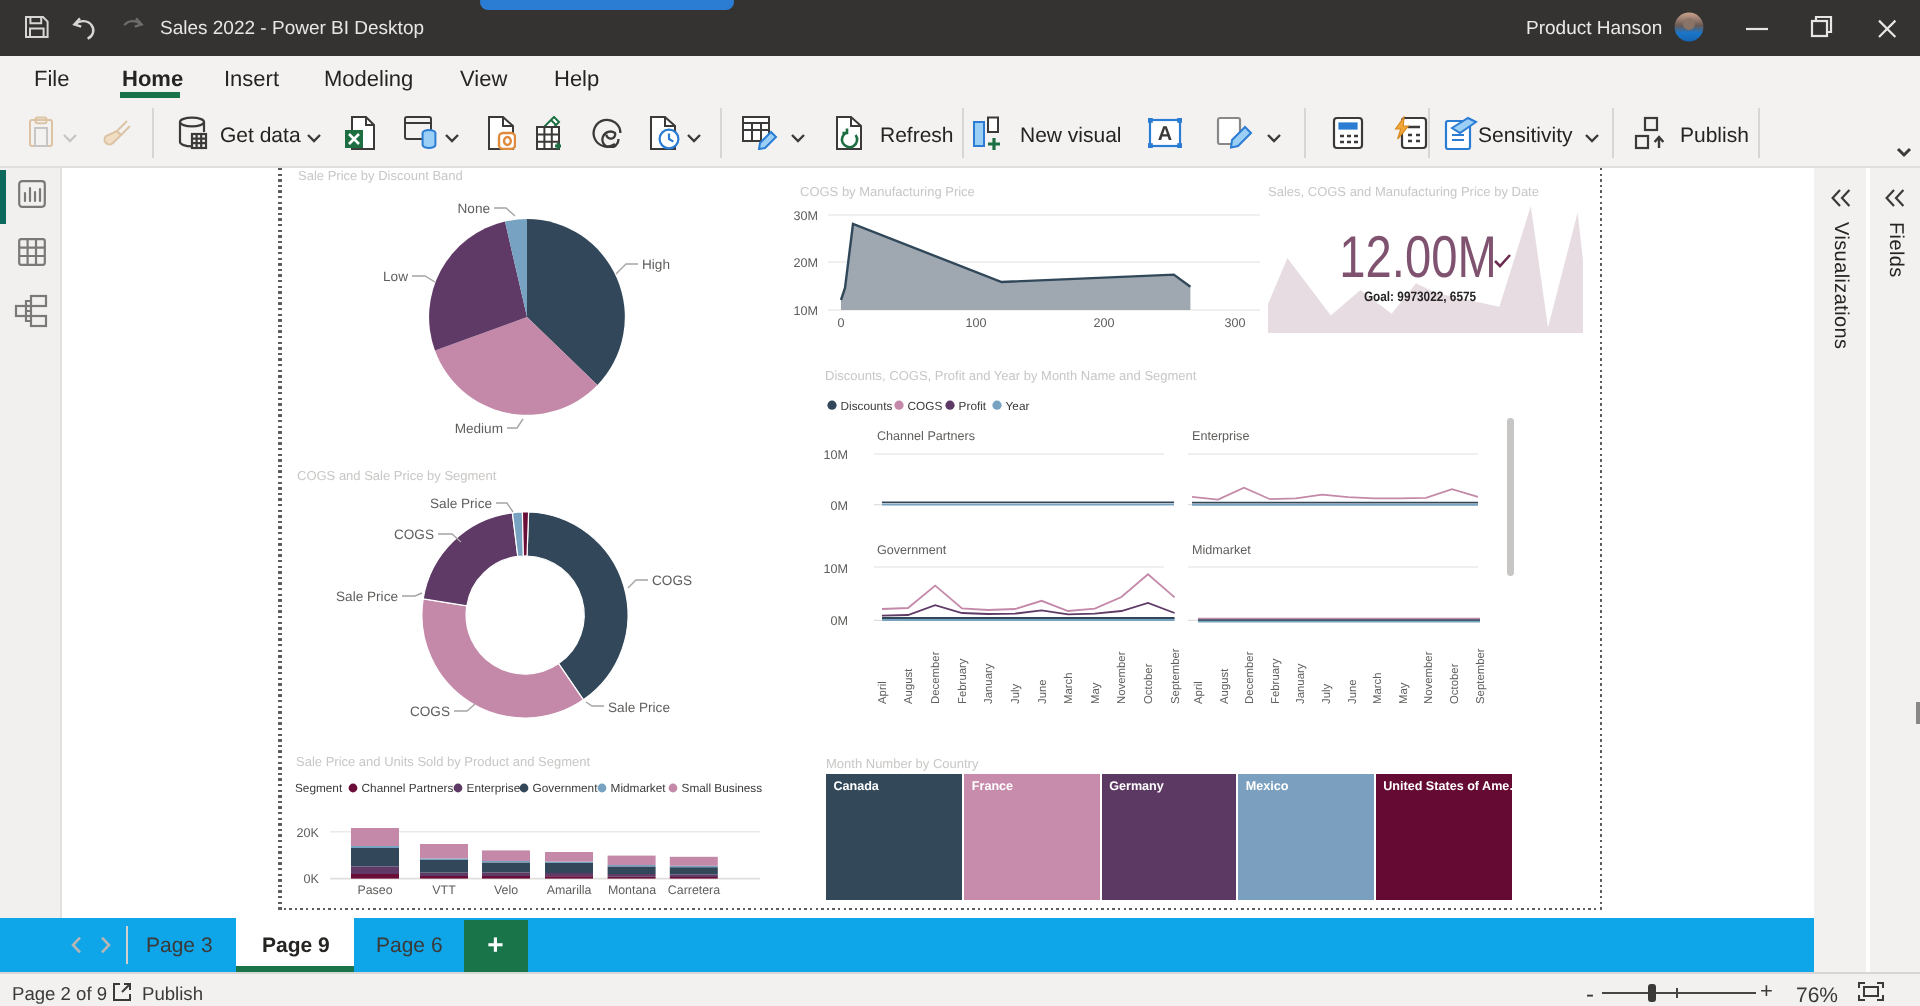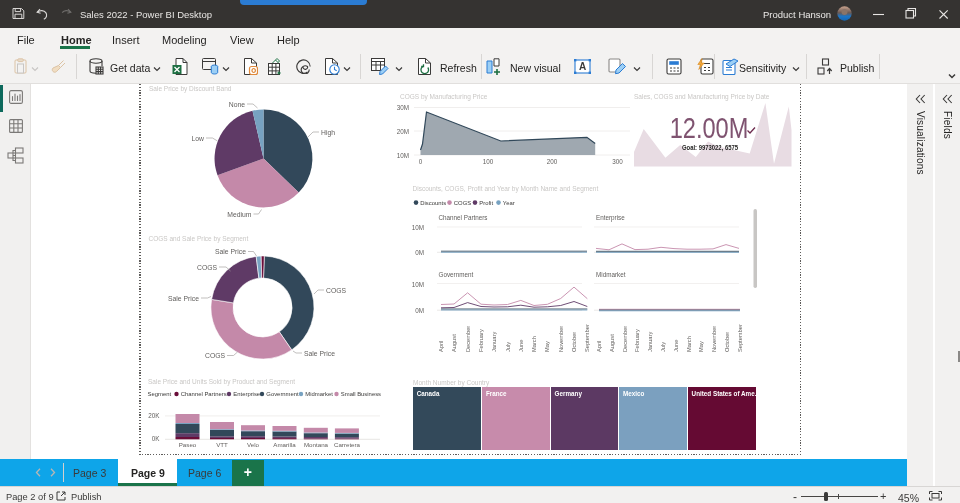--- a/index.html
+++ b/index.html
@@ -555,20 +555,20 @@
     <svg class="abs" style="left:56px;top:4px" width="10" height="10" viewBox="0 0 10 10" fill="none" stroke="#3b3a39" stroke-width="1">
       <path d="M4,1 H1 V9 H9 V6"></path>
         <path d="M6,1 H9 V4 M9,1 L5,5"></path>
     </svg>
     <span style="left:71px">Publish</span>
     <span style="left:793px;top:2.5px;font-size:12px">-</span>
     <div class="abs" style="left:801px;top:9px;width:77px;height:1.2px;background:#484644"></div>
     <div class="abs" style="left:838px;top:7px;width:1px;height:5px;background:#484644"></div>
     <div class="abs" style="left:824.3px;top:5px;width:3.5px;height:9px;background:#3b3a39;border-radius:1.5px"></div>
     <span style="left:880px;top:2.5px;font-size:11px">+</span>
-    <span style="left:898px;top:4.5px;font-size:10.5px">45%</span>
+    <span style="left:898px;top:4.5px;font-size:10.5px">76%</span>
     <svg class="abs" style="left:929px;top:4px" width="13" height="9.5" viewBox="0 0 13 9.5" fill="none" stroke="#3b3a39" stroke-width="1">
       <path d="M3.5,0.5 H0.5 V3 M9.5,0.5 H12.5 V3 M3.5,9 H0.5 V6.5 M9.5,9 H12.5 V6.5"></path>
       <rect x="3" y="2.5" width="7" height="4.5"></rect>
     </svg>
   </div>
 
 </div>
 
 </body></html>

